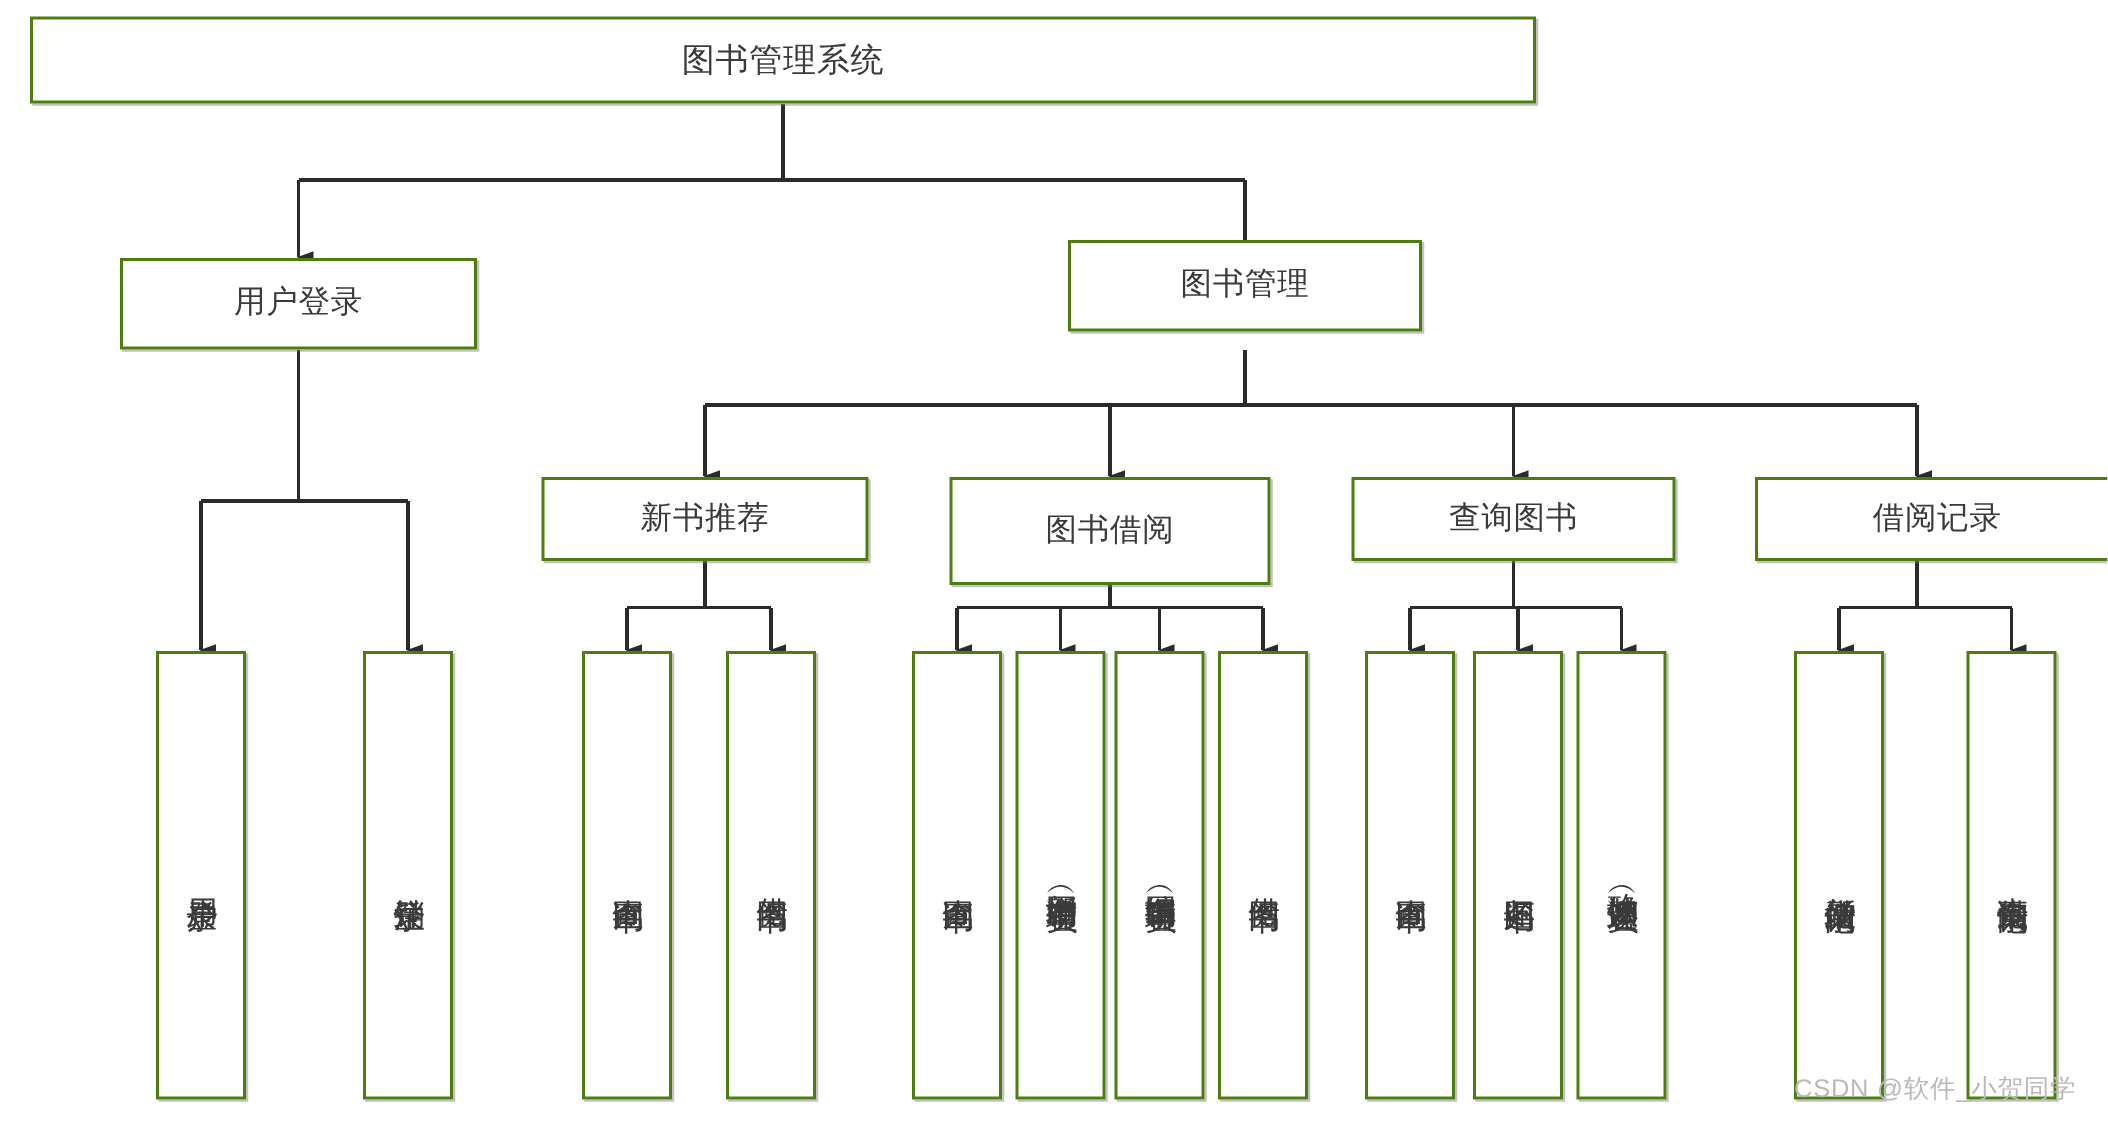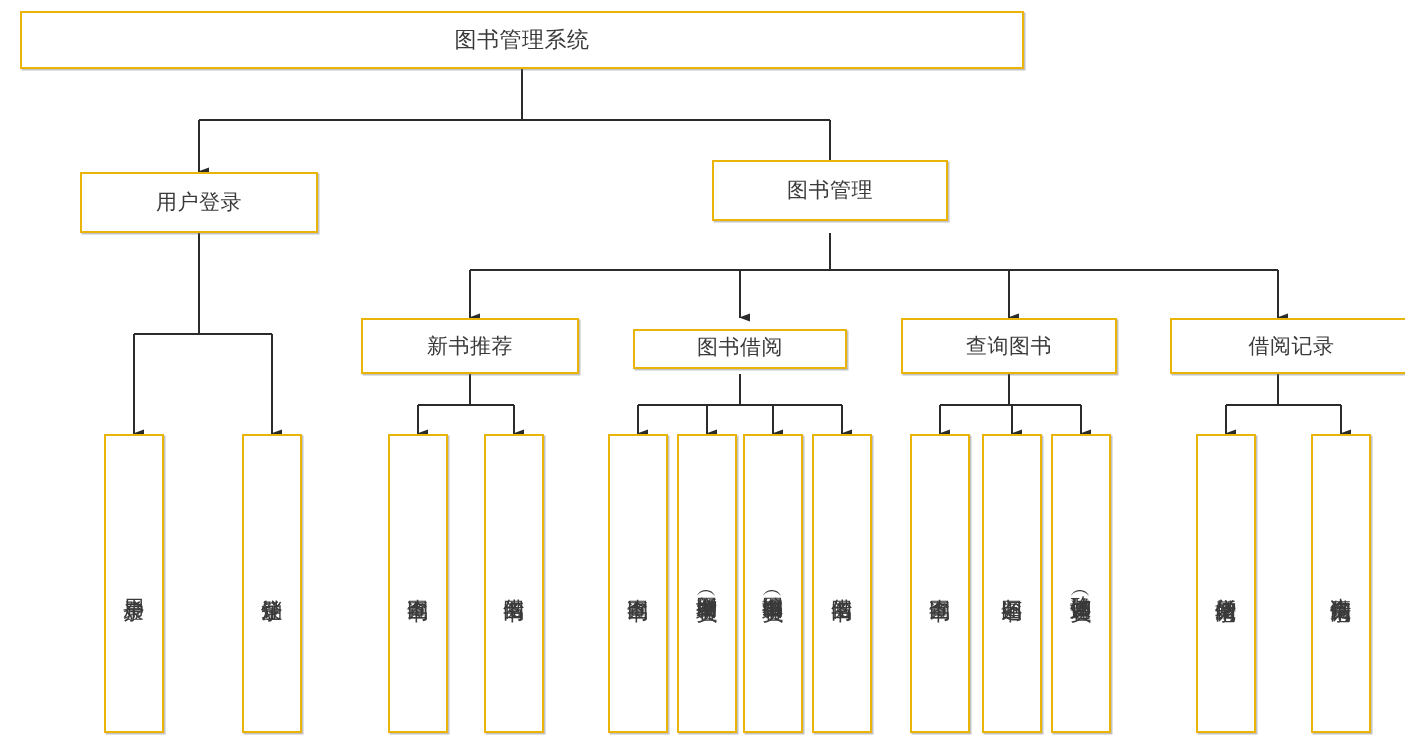--- a/index.html
+++ b/index.html
@@ -22,21 +22,21 @@
     left: 0;
     top: 0;
     width: 1405px;
     height: 747px;
     pointer-events: none;
   }
   .node-box {
     position: absolute;
     box-sizing: border-box;
     background: #ffffff;
-    border: 2px solid #eab308;
+    border: 2px solid #4d7c0f;
     display: flex;
     align-items: center;
     justify-content: center;
     box-shadow: 1.5px 1.5px 0 rgba(120,120,120,0.45);
   }
   .node-label {
     color: #3a3a3a;
     font-size: 21px;
     line-height: 1.18;
     letter-spacing: 0.5px;
@@ -124,21 +124,21 @@
       </div>
       <div class="node-box horizontal" id="node-user-login" style="left: 80px; top: 172px; width: 238px; height: 61px;">
         <span class="node-label">用户登录</span>
       </div>
       <div class="node-box horizontal" id="node-book-manage" style="left: 712px; top: 160px; width: 236px; height: 61px;">
         <span class="node-label">图书管理</span>
       </div>
       <div class="node-box horizontal" id="node-new-book-rec" style="left: 361px; top: 318px; width: 218px; height: 56px;">
         <span class="node-label">新书推荐</span>
       </div>
-      <div class="node-box horizontal" id="node-book-borrow" style="left: 633px; top: 329px; width: 214px; height: 40px; font-family: Liberation Mono, monospace;">
+      <div class="node-box horizontal" id="node-book-borrow" style="left: 633px; top: 318px; width: 214px; height: 72px;">
         <span class="node-label">图书借阅</span>
       </div>
       <div class="node-box horizontal" id="node-current-borrow" style="left: 901px; top: 318px; width: 216px; height: 56px;">
         <span class="node-label">查询图书</span>
       </div>
       <div class="node-box horizontal" id="node-borrow-record" style="left: 1170px; top: 318px; width: 243px; height: 56px;">
         <span class="node-label">借阅记录</span>
       </div>
       <div class="node-box vertical" id="node-leaf-user-login" style="left: 104px; top: 434px; width: 60px; height: 299px;">
         <span class="node-label">用户登录</span>
@@ -174,13 +174,14 @@
         <span class="node-label">确认归还（管理员）</span>
       </div>
       <div class="node-box vertical" id="node-leaf-add-record" style="left: 1196px; top: 434px; width: 60px; height: 299px;">
         <span class="node-label">新增借阅记录</span>
       </div>
       <div class="node-box vertical" id="node-leaf-query-record" style="left: 1311px; top: 434px; width: 60px; height: 299px;">
         <span class="node-label">查询借阅记录</span>
       </div>
     </div>
 
+  <div id="watermark" style="left: 1196px; top: 714px; color: rgb(185, 185, 185);">CSDN @软件_小贺同学</div>
 </div>
 
 </body></html>

